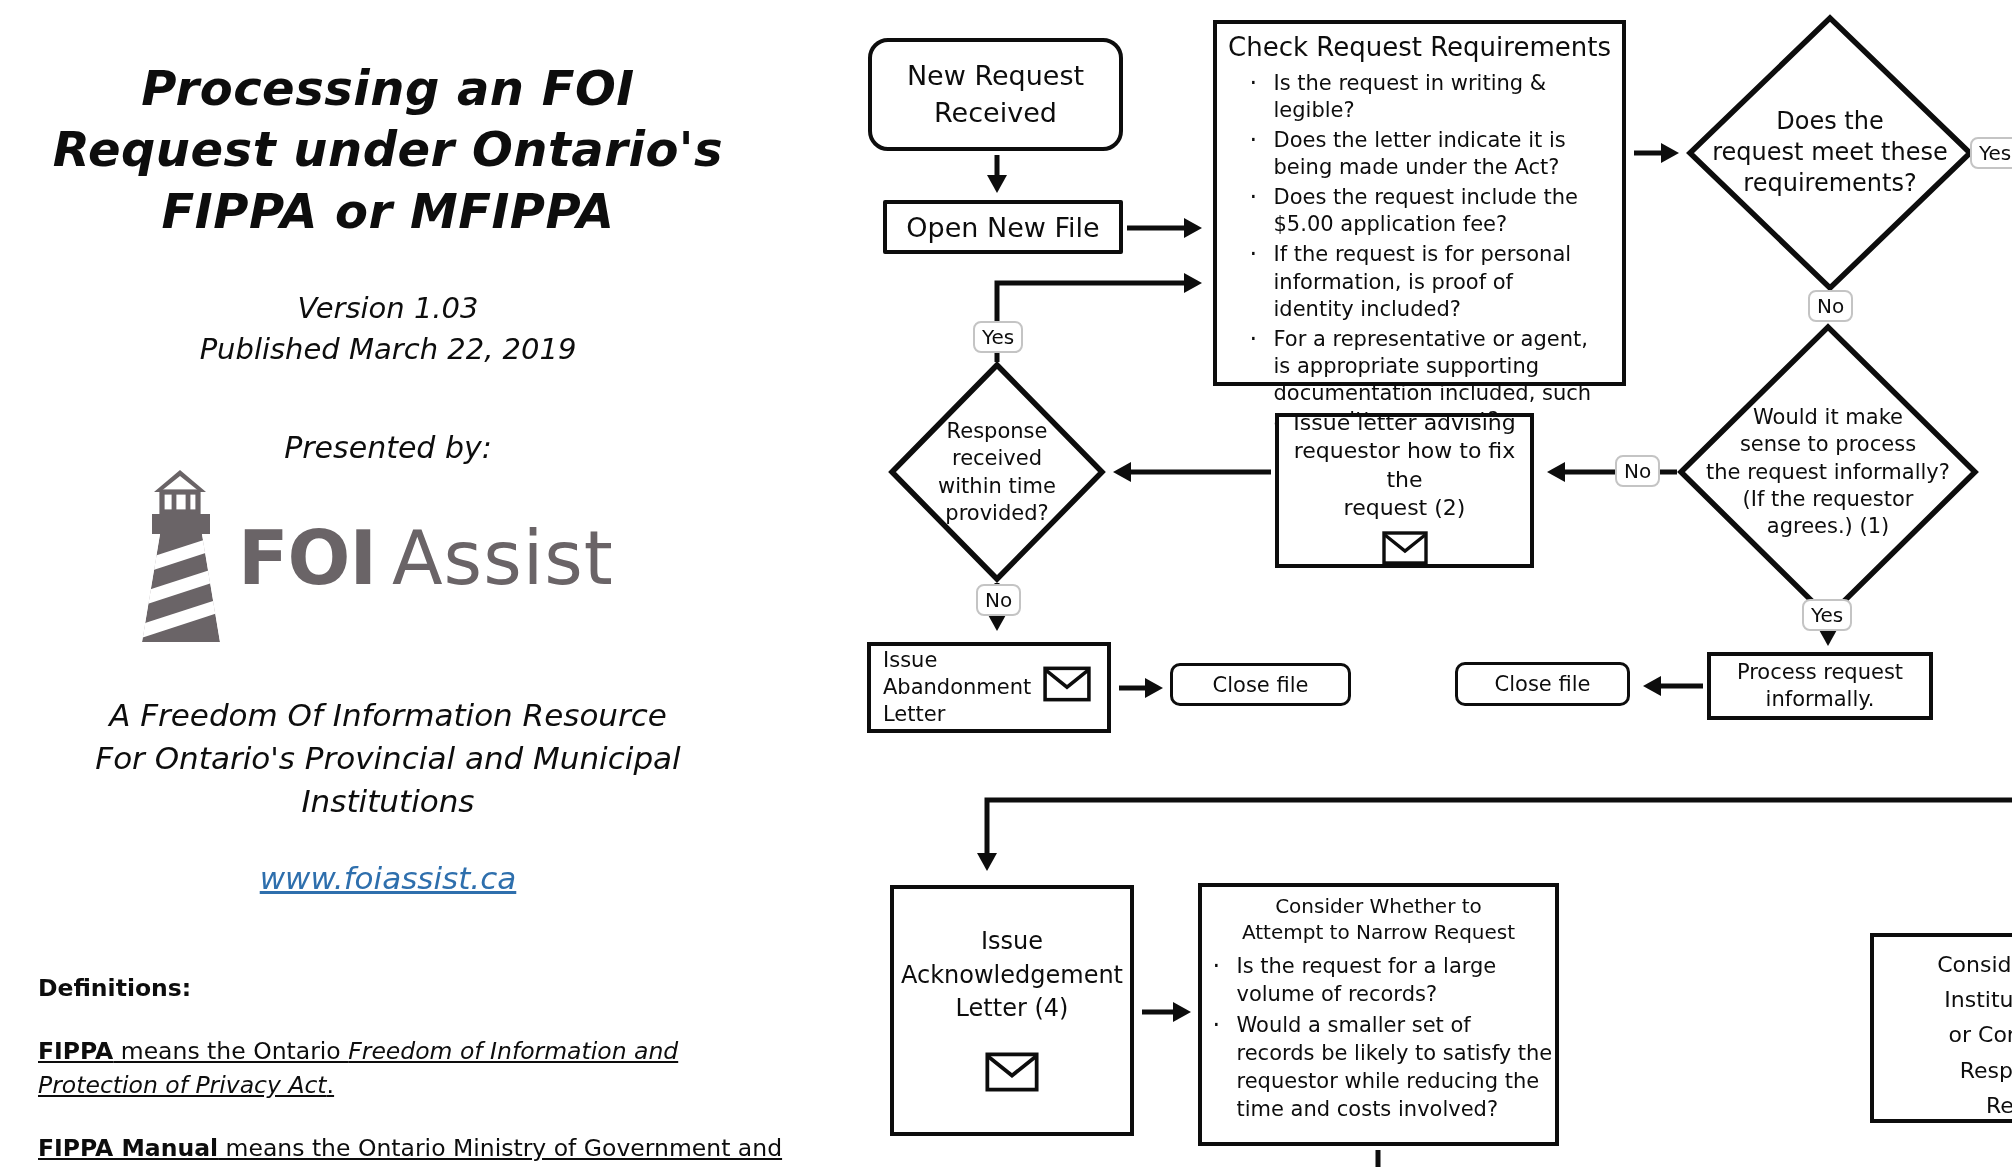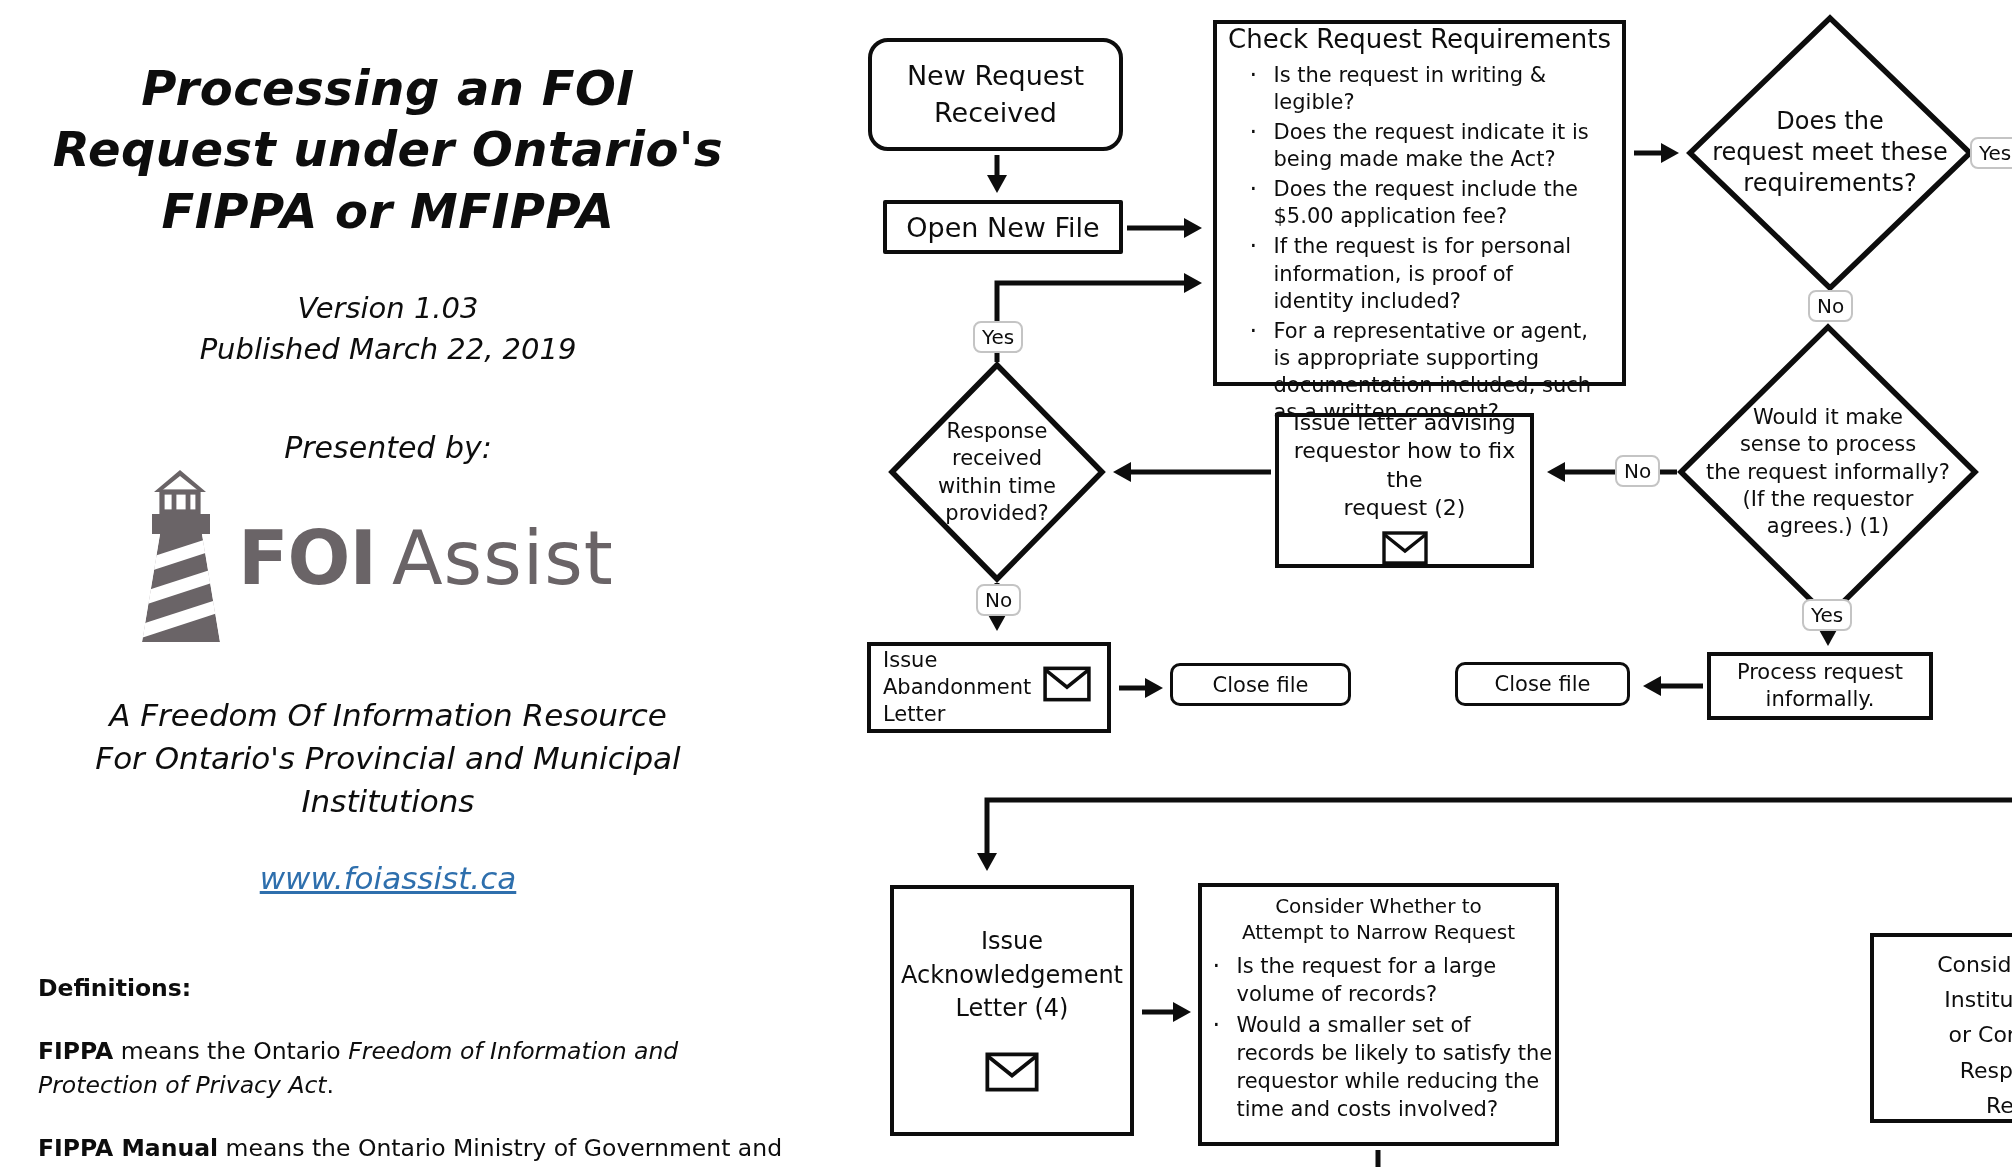--- a/index.html
+++ b/index.html
@@ -19,39 +19,39 @@
   .presented{left:18px;top:430px;width:740px;font-size:30px;font-style:italic;}
   .logo-row{left:138px;top:468px;width:560px;height:180px;display:flex;align-items:center;}
   .logo-text{font-size:74px;color:#6a6467;display:flex;align-items:center;margin-left:14px;}
   .logo-foi{font-weight:800;letter-spacing:-1px;}
   .logo-assist{font-weight:400;margin-left:16px;letter-spacing:1px;}
   .tagline{left:18px;top:694px;width:740px;font-size:31px;line-height:1.38;font-style:italic;}
   .website{left:18px;top:860px;width:740px;font-size:31px;font-style:italic;}
   .website a{color:#2e6fad;text-decoration:underline;}
   .defs{left:38px;top:972px;width:748px;font-size:23.5px;line-height:1.42;}
   .defs .h{font-weight:bold;}
-  .defs p{margin:30px 0 0 0;}
+  .defs p{margin:30px 0 0 0;text-decoration:underline;}
   .b{font-weight:bold;}
   .i{font-style:italic;}
 
   
   svg.overlay{position:absolute;left:0;top:0;z-index:1;}
   .node{position:absolute;z-index:2;background:#fff;border:4px solid #0d0d0d;
     display:flex;flex-direction:column;align-items:center;justify-content:center;}
   .dtext{position:absolute;z-index:2;text-align:center;white-space:pre-line;}
   .badge{position:absolute;z-index:4;background:#fff;border:2px solid #c4c4c4;
     border-radius:8px;font-size:20px;line-height:1.2;padding:2px 7px;}
   ul.blist{list-style:none;margin:8px 0 0 0;padding:0 8px 0 40px;text-align:left;}
   ul.blist li{position:relative;margin:0 0 3px 0;}
   ul.blist li::before{content:"\00B7";position:absolute;left:-24px;top:-2px;font-size:24px;}
 
   #nr{left:868px;top:38px;width:247px;height:105px;border-radius:20px;font-size:27px;line-height:1.35;}
   #onf{left:883px;top:200px;width:232px;height:46px;font-size:27px;border-radius:2px;}
   #chk{left:1213px;top:20px;width:405px;height:358px;justify-content:flex-start;}
-  #chk .t{font-size:26px;}
+  #chk .t{font-size:26px;margin-top:8px;}
   #chk ul{font-size:21px;line-height:1.29;width:372px;box-sizing:border-box;}
   #il{left:1275px;top:413px;width:251px;height:147px;font-size:22px;line-height:1.3;}
   #ab{left:867px;top:642px;width:236px;height:83px;flex-direction:row;justify-content:flex-start;font-size:21px;line-height:1.3;}
   #ab .txt{text-align:left;padding-left:12px;flex:1;}
   #cfl{left:1170px;top:663px;width:175px;height:37px;border-width:3px;border-radius:10px;font-size:21px;}
   #cfr{left:1455px;top:662px;width:169px;height:38px;border-width:3px;border-radius:10px;font-size:21px;}
   #pr{left:1707px;top:652px;width:218px;height:60px;font-size:21px;line-height:1.3;}
   #ack{left:890px;top:885px;width:236px;height:243px;font-size:24px;line-height:1.4;justify-content:flex-start;padding-top:36px;box-sizing:content-box;height:207px;}
   #ack .env{margin-top:26px;}
   #nar{left:1198px;top:883px;width:353px;height:255px;justify-content:flex-start;}
@@ -165,21 +165,21 @@
 
   <div id="onf" class="node">Open New File</div>
 
   <div id="nr" class="node ctr pre">New Request
 Received</div>
 
   <div id="chk" class="node">
     <div class="t">Check Request Requirements</div>
     <ul class="blist">
       <li>Is the request in writing &amp; legible?</li>
-      <li>Does the request indicate it is being made make the Act?</li>
+      <li>Does the letter indicate it is being made under the Act?</li>
       <li>Does the request include the $5.00 application fee?</li>
       <li>If the request is for personal information, is proof of identity included?</li>
       <li>For a representative or agent, is appropriate supporting documentation included, such as a written consent?</li>
     </ul>
   </div>
 
   <div id="il" class="node ctr">
     <div class="pre">Issue letter advising
 requestor how to fix the
 request (2)</div>

